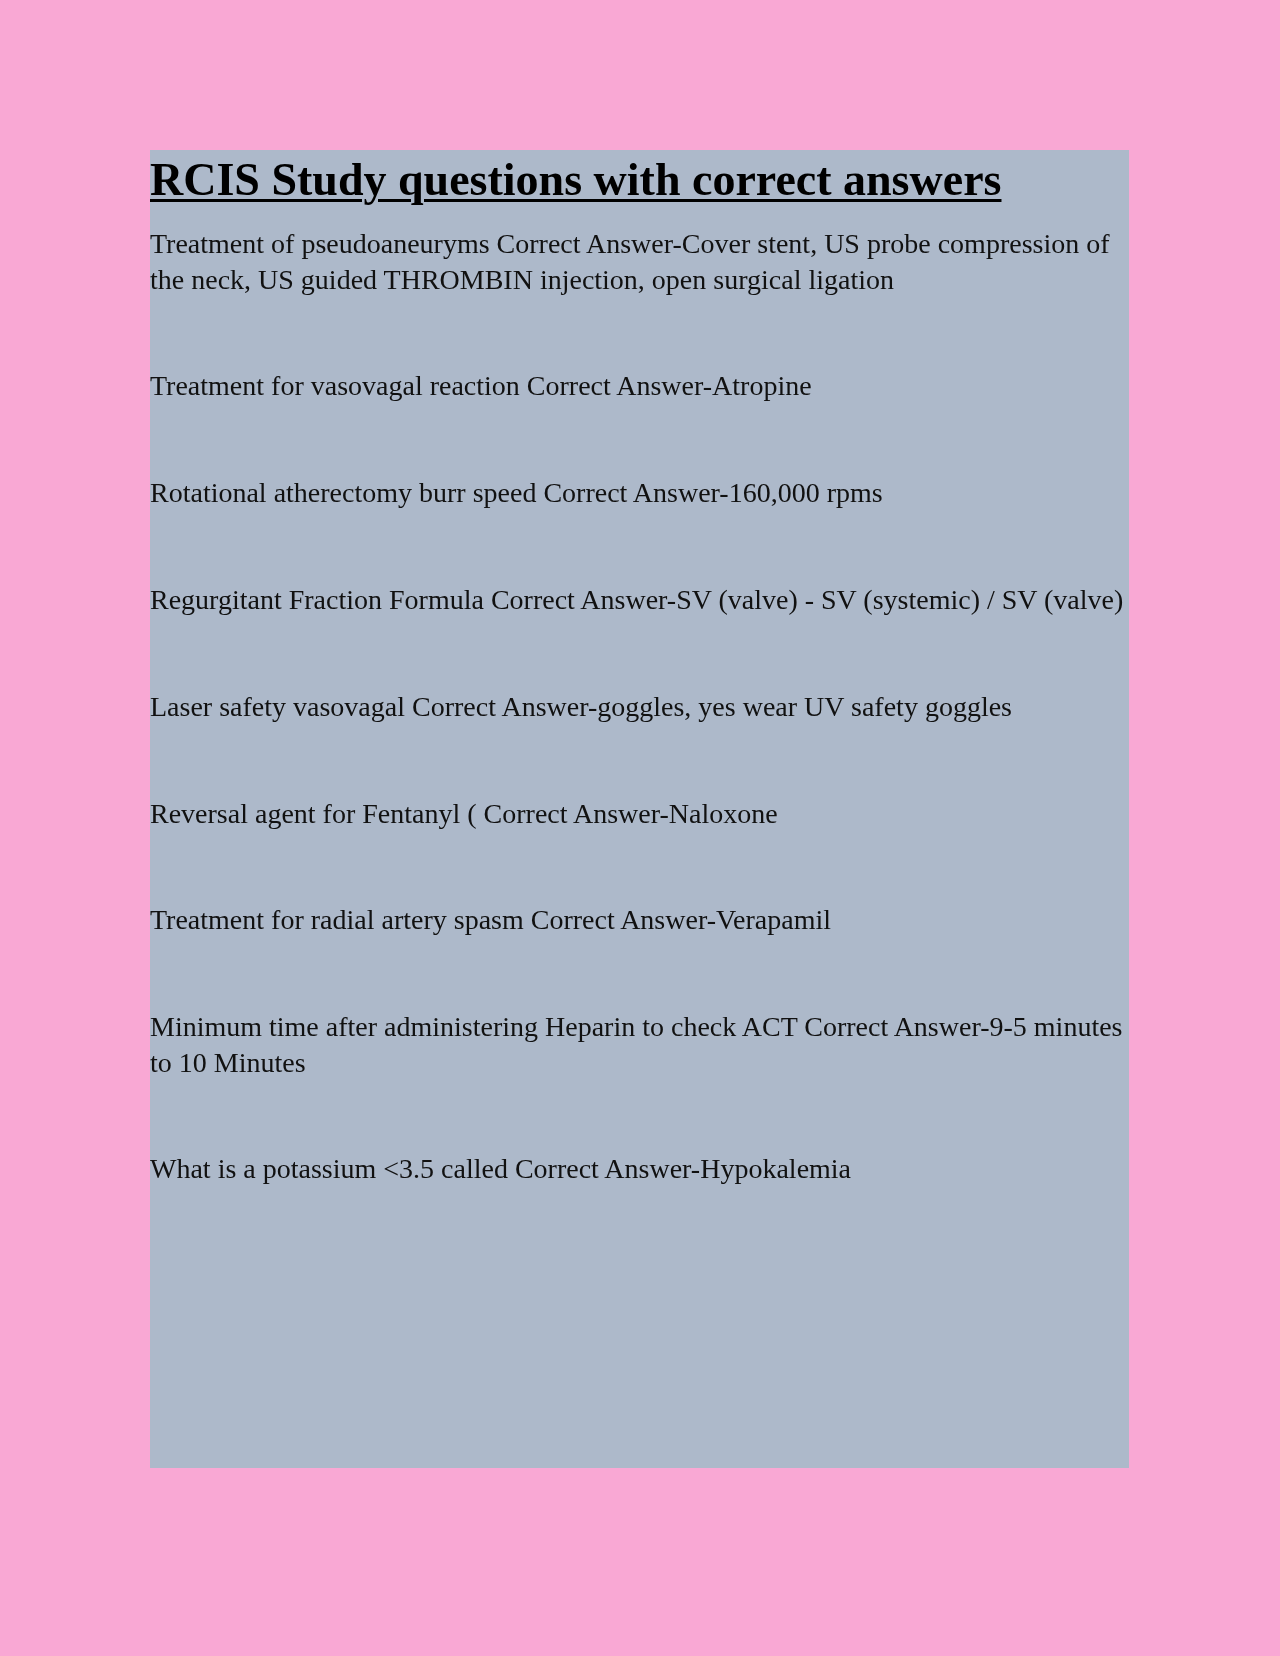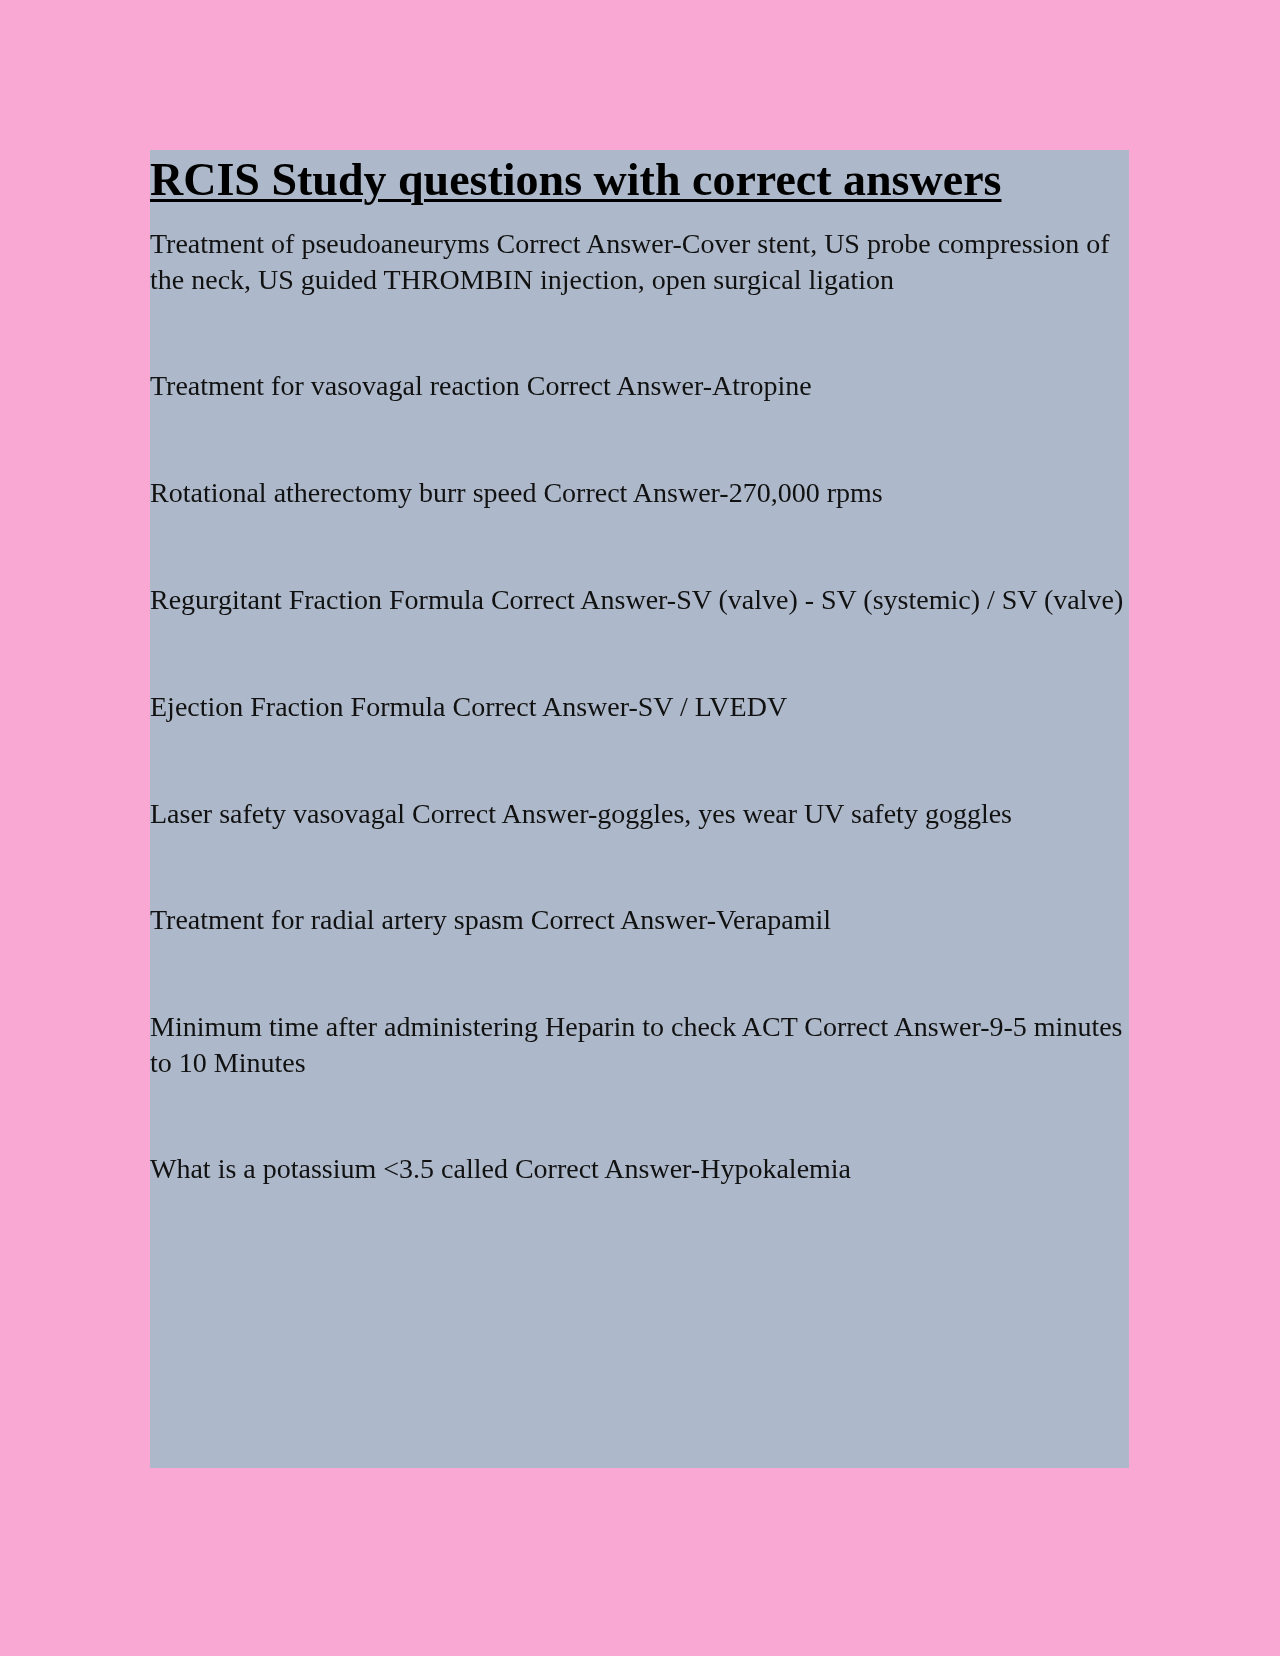--- a/index.html
+++ b/index.html
@@ -66,21 +66,21 @@
 <body>
 
 <div class="page">
   <div class="shaded"></div>
 
   <h1 class="title">RCIS Study questions with correct answers</h1>
 
   <ul class="entries">
     <li class="entry">Treatment of pseudoaneuryms Correct Answer-Cover stent, US probe compression of the neck, US guided THROMBIN injection, open surgical ligation</li>
     <li class="entry">Treatment for vasovagal reaction Correct Answer-Atropine</li>
-    <li class="entry">Rotational atherectomy burr speed Correct Answer-270,000 rpms</li>
+    <li class="entry">Rotational atherectomy burr speed Correct Answer-160,000 rpms</li>
     <li class="entry">Regurgitant Fraction Formula Correct Answer-SV (valve) - SV (systemic) / SV (valve)</li>
-    <li class="entry">Ejection Fraction Formula Correct Answer-SV / LVEDV</li>
     <li class="entry">Laser safety vasovagal Correct Answer-goggles, yes wear UV safety goggles</li>
+    <li class="entry">Reversal agent for Fentanyl ( Correct Answer-Naloxone</li>
     <li class="entry">Treatment for radial artery spasm Correct Answer-Verapamil</li>
     <li class="entry">Minimum time after administering Heparin to check ACT Correct Answer-9-5 minutes to 10 Minutes</li>
     <li class="entry">What is a potassium &lt;3.5 called Correct Answer-Hypokalemia</li>
   </ul>
 </div>
 
 </body></html>

